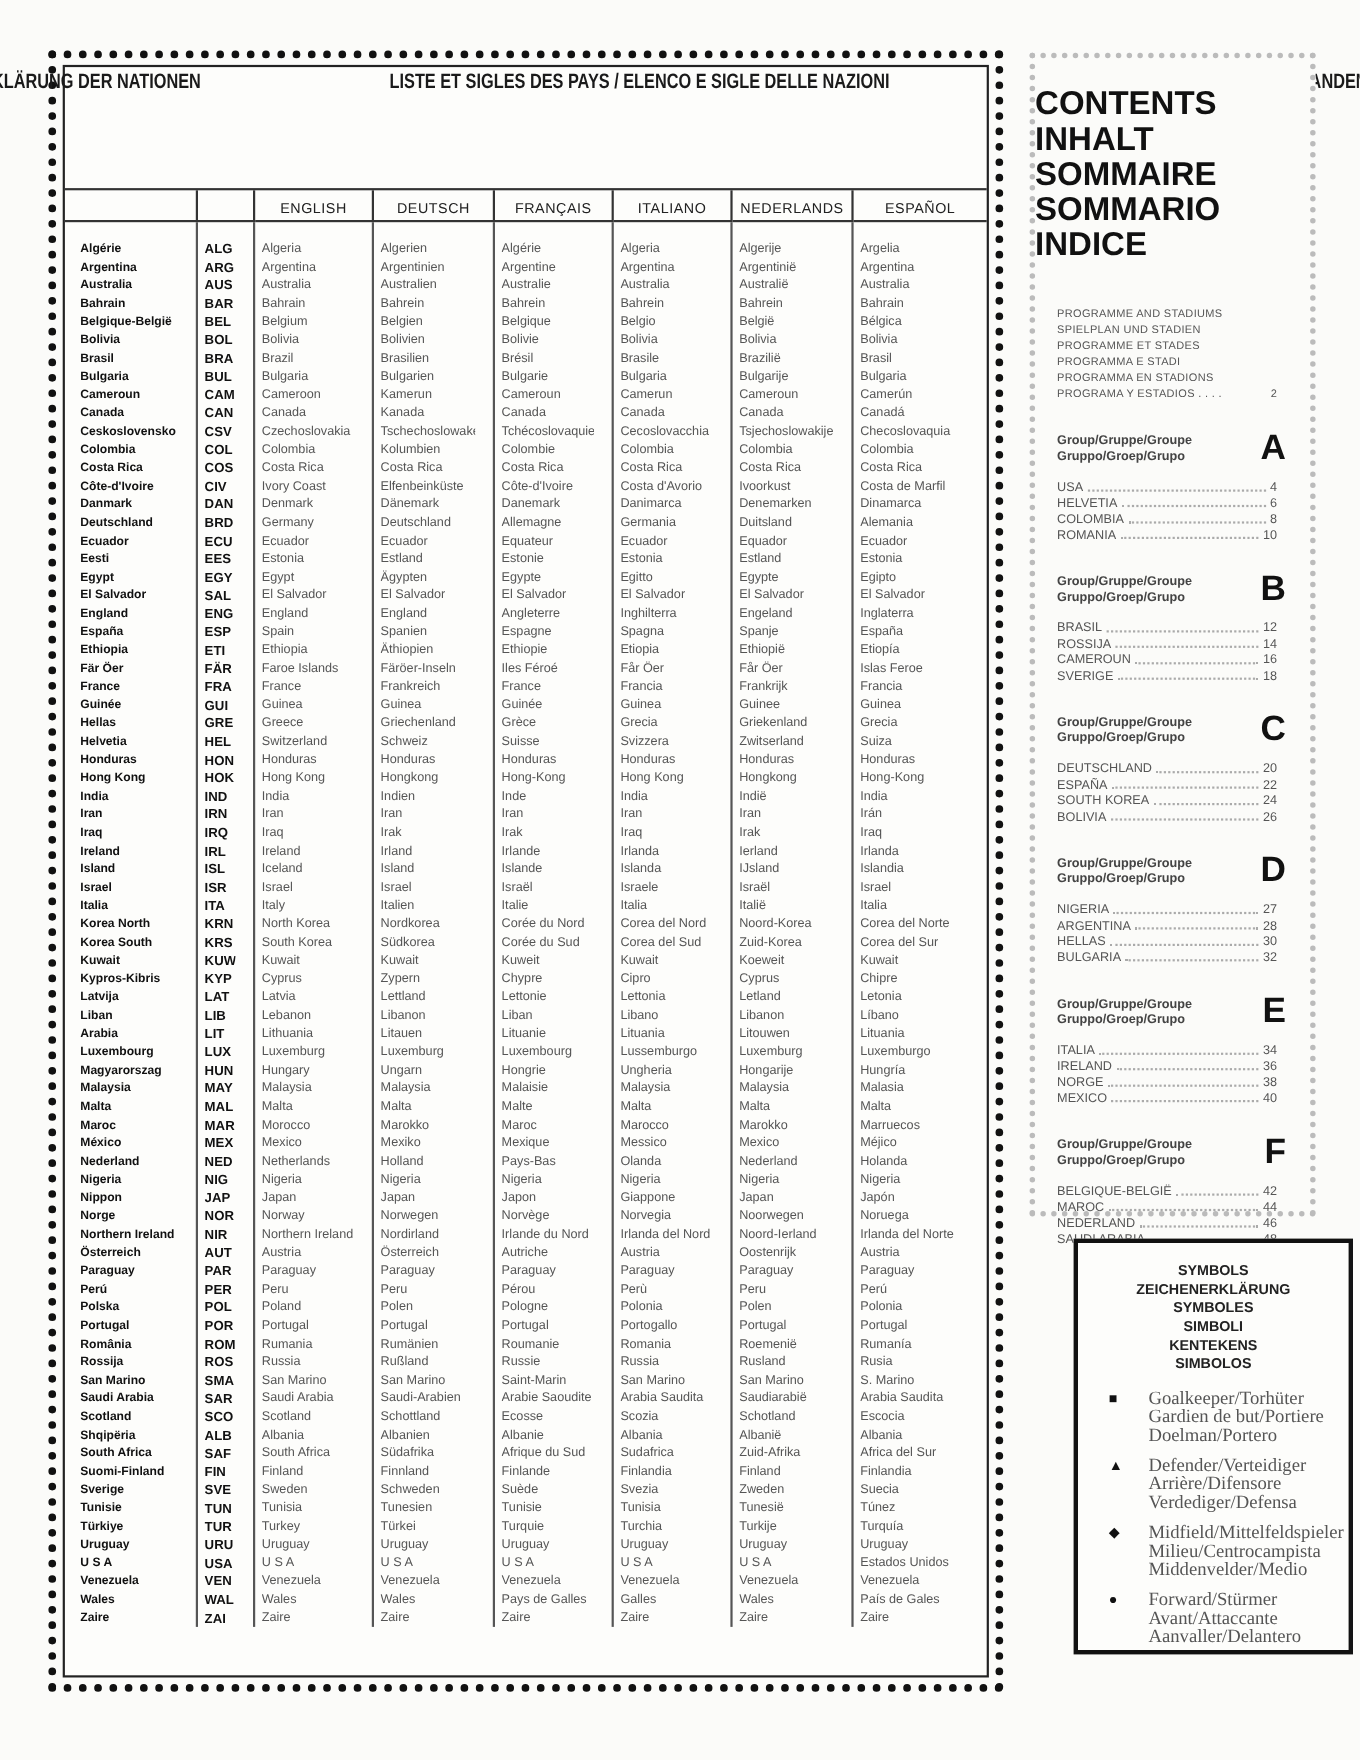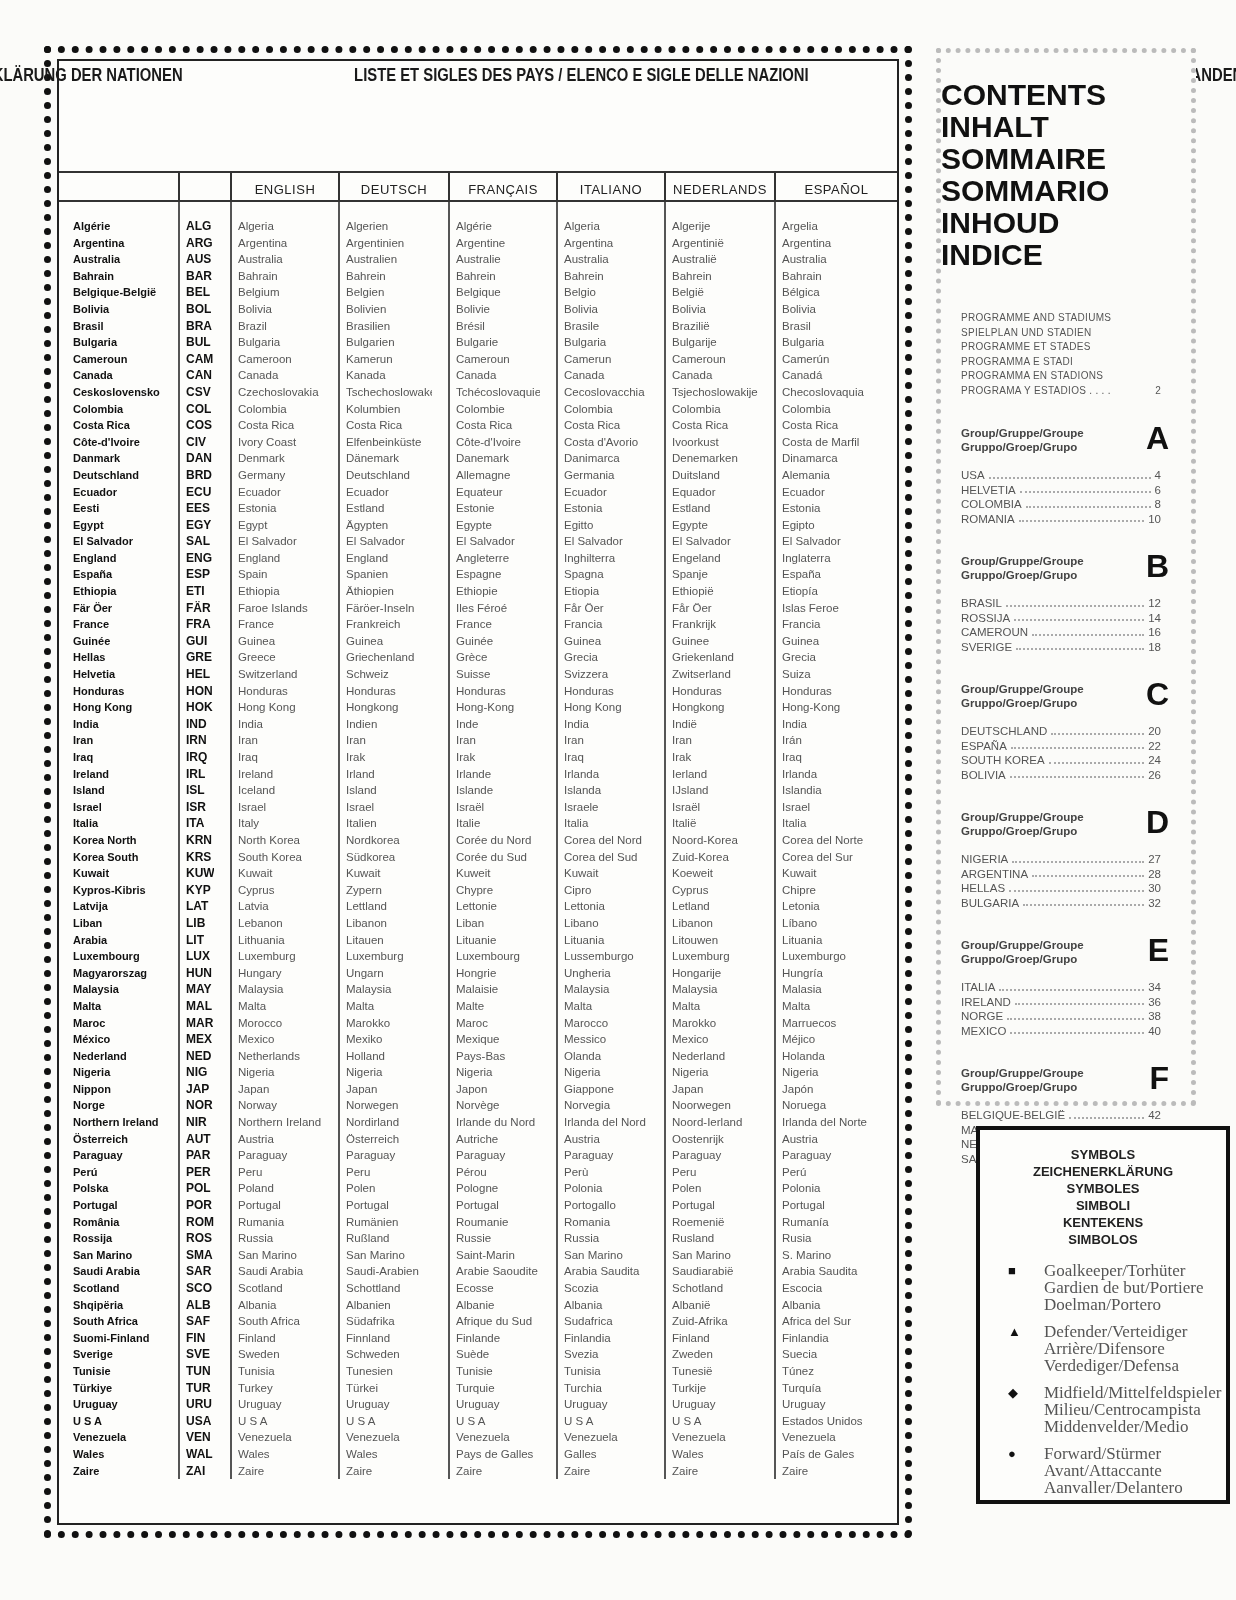--- a/index.html
+++ b/index.html
@@ -763,21 +763,20 @@
     </table>
   </div>
 </div>
 
 <div class="contents-frame">
   <div class="contents-heading">
     <div>CONTENTS</div>
     <div>INHALT</div>
     <div>SOMMAIRE</div>
     <div>SOMMARIO</div>
-    <div>INHOUD</div>
     <div>INDICE</div>
   </div>
   <div class="program">
     <div>PROGRAMME AND STADIUMS</div>
     <div>SPIELPLAN UND STADIEN</div>
     <div>PROGRAMME ET STADES</div>
     <div>PROGRAMMA E STADI</div>
     <div>PROGRAMMA EN STADIONS</div>
     <div class="row">
       <span>PROGRAMA Y ESTADIOS . . . .</span>

